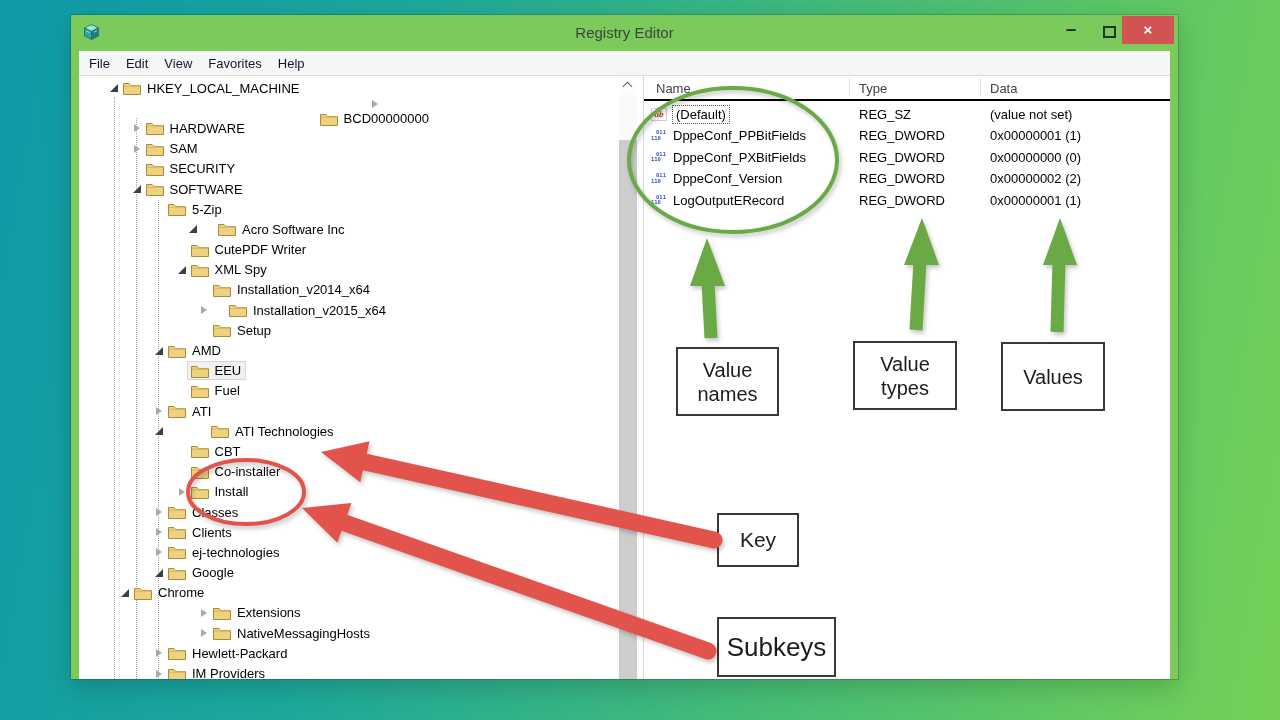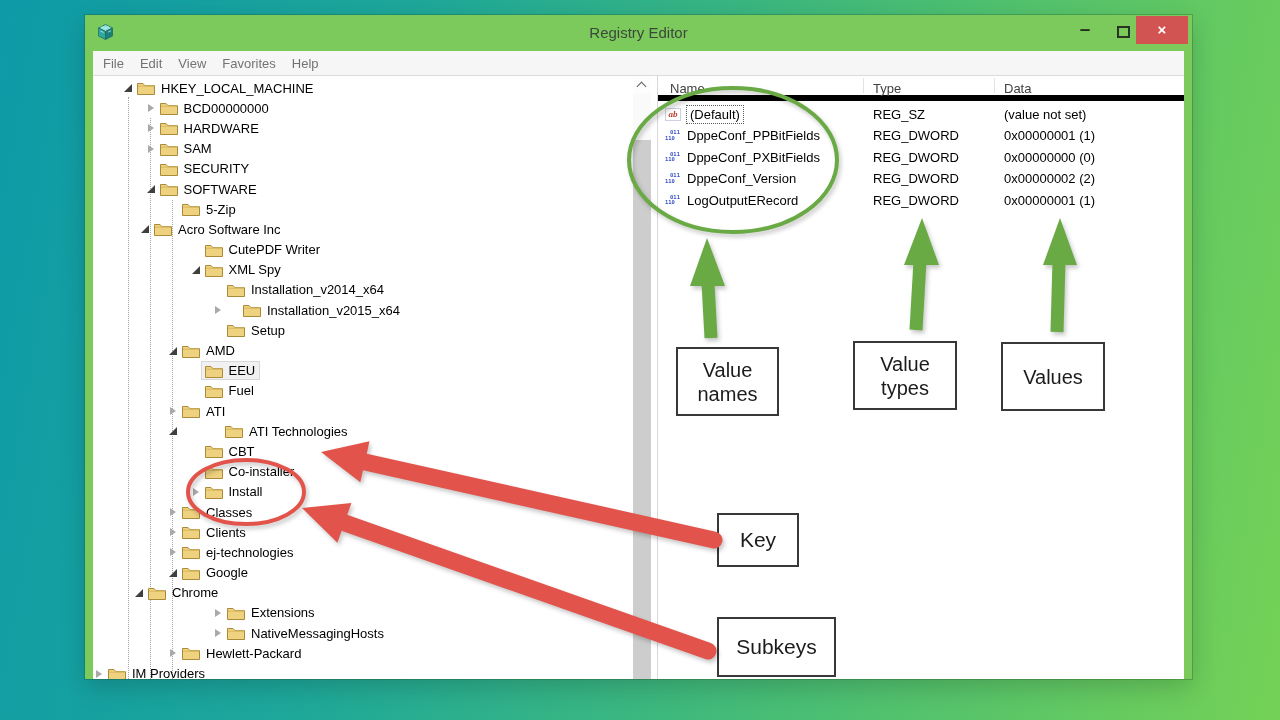--- a/index.html
+++ b/index.html
@@ -7,39 +7,39 @@
     --annotation_green:#69aa45; --annotation_red:#e2544b;
     --folder_fill:#eed27f; --folder_edge:#ab8b3a;
   }
   *{margin:0;padding:0;box-sizing:border-box;}
   html,body{width:1280px;height:720px;overflow:hidden;}
   body{font-family:"Liberation Sans",sans-serif;}
   #stage{position:relative;width:1280px;height:720px;
     background:linear-gradient(100deg,var(--bg_teal) 0%,#1ea89a 30%,#45bc77 62%,var(--bg_green) 100%);}
 
   
-  #win{position:absolute;left:85px;top:15px;width:1107px;height:664px;
+  #win{position:absolute;left:71px;top:15px;width:1107px;height:664px;
     background:var(--frame_green);
     box-shadow:0 0 0 1px rgba(30,80,30,.28), 0 8px 24px rgba(0,0,0,.18);text-decoration:underline;}
   #titlebar{position:absolute;left:0;top:0;right:0;height:36px;}
   #app-icon{position:absolute;left:11px;top:8px;width:19px;height:19px;}
   #title{position:absolute;left:0;right:0;top:0;height:36px;line-height:36px;text-align:center;
     font-size:15px;color:#3c473c;}
   #btn-min{position:absolute;right:96px;top:2px;width:22px;height:26px;text-align:center;
     font-size:19px;line-height:24px;color:#1f2a1f;font-weight:bold;}
   #btn-max{position:absolute;right:62px;top:11px;width:13px;height:12px;border:2px solid #273327;}
   #btn-close{position:absolute;right:4px;top:1px;width:52px;height:28px;background:var(--close_red);
     color:#fff;text-align:center;font-size:15px;line-height:28px;font-weight:bold;}
 
   #content{position:absolute;left:8px;right:8px;top:36px;bottom:0;background:#fff;overflow:hidden;}
 
   
   #menubar{position:absolute;left:0;right:0;top:0;height:25px;background:#f6f6f6;
     border-bottom:1px solid #dcdcdc;display:flex;align-items:center;padding-left:2px;}
-  .menu-item{padding:0 8px;font-size:13px;color:#737373;height:25px;line-height:25px;}
+  .menu-item{padding:0 8px;font-size:13px;color:#0f172a;height:25px;line-height:25px;}
 
   #main{position:absolute;left:0;right:0;top:25px;bottom:0;}
 
   
   #tree-pane{position:absolute;left:0;top:0;bottom:0;width:540px;background:#fff;overflow:hidden;}
   .guide{position:absolute;width:0;border-left:1px dotted #a3a3a3;}
   #guide1{left:35px;top:21px;bottom:0;}
   #guide2{left:57px;top:42px;bottom:0;}
   #guide3{left:79px;top:124px;bottom:0;}
   #tree-rows{position:absolute;left:0;right:0;top:0;bottom:0;padding-top:2px;}
@@ -55,21 +55,21 @@
 
   
   #vscroll{position:absolute;left:540px;top:0;bottom:0;width:18px;background:#fafafa;}
   #vscroll-up{position:absolute;left:0;top:0;width:18px;height:18px;background:#fdfdfd;}
   #vscroll-up::after{content:"";position:absolute;left:5px;top:7px;width:6px;height:6px;
     border-left:1.5px solid #5e5e5e;border-top:1.5px solid #5e5e5e;transform:rotate(45deg);}
   #vscroll-thumb{position:absolute;left:0;top:64px;height:557px;width:18px;background:#cdcdcd;}
 
   
   #right-pane{position:absolute;left:564px;right:0;top:0;bottom:0;background:#fff;border-left:1px solid #d8d8d8;}
-  #list-header{position:absolute;left:0;right:0;top:0;height:25px;border-bottom:6px solid #000000;}
+  #list-header{position:absolute;left:0;right:0;top:0;height:25px;border-bottom:2px solid #000000;}
   .col-h{position:absolute;top:0;height:25px;line-height:25px;font-size:13px;color:#414141;}
   #col-name{left:12px;} #col-type{left:215px;} #col-data{left:346px;}
   .col-sep{position:absolute;top:2px;bottom:2px;width:0;border-left:1px solid #e3e3e3;}
   #sep1{left:205px;} #sep2{left:336px;}
   #list-rows{position:absolute;left:0;right:0;top:25px;bottom:0;padding-top:3px;}
   .lrow{position:relative;height:21.4px;}
   .vicon{position:absolute;left:7px;top:4px;width:16px;height:13px;}
   .vicon .ab{display:none;font:italic bold 9px/11px "Liberation Serif",serif;color:#c23b2e;
     text-align:center;border:1px solid #ccd2e2;background:#fff;width:16px;height:13px;}
   .vicon.sz .ab{display:block;}
@@ -88,21 +88,21 @@
   .rstroke{stroke:var(--annotation_red);fill:none;}
   .rfill{fill:var(--annotation_red);}
   .shadowed{filter:drop-shadow(2px 3px 2px rgba(0,0,0,.22));}
   .ann-box{position:absolute;background:#fff;border:2px solid #383838;z-index:40;
     display:flex;flex-direction:column;align-items:center;justify-content:center;
     font-size:20px;line-height:24px;color:#1c1c1c;}
   #box-value-names{left:676px;top:347px;width:103px;height:69px;}
   #box-value-types{left:853px;top:341px;width:104px;height:69px;}
   #box-values{left:1001px;top:342px;width:104px;height:69px;}
   #box-key{left:717px;top:513px;width:82px;height:54px;font-size:21px;}
-  #box-subkeys{left:717px;top:617px;width:119px;height:60px;font-size:21px;}
+  #box-subkeys{left:717px;top:617px;width:119px;height:60px;font-size:26px;}
 </style>
 </head>
 <body>
 
 <div id="stage">
 
   <div id="win">
 
     <div id="titlebar">
       <svg id="app-icon" viewBox="0 0 19 19">
@@ -138,65 +138,65 @@
     <span class="twisty expanded"></span>
     <span class="sel">
       <svg class="folder" viewBox="0 0 18 14">
         <path d="M0.5 2.5 h5.5 l2 2.2 h9.5 v8.8 h-17 z" fill="var(--folder_fill)" stroke="var(--folder_edge)" stroke-width="1"></path>
         <path d="M1 5.2 h16" stroke="#d8b95c" stroke-width="1" fill="none"></path>
       </svg>
       <span class="tlabel">HKEY_LOCAL_MACHINE</span>
     </span>
   </div>
 
+  <div class="trow" style="padding-left: 51.5px; flex-direction: column;">
+    <span class="twisty collapsed"></span>
+    <span class="sel">
+      <svg class="folder" viewBox="0 0 18 14">
+        <path d="M0.5 2.5 h5.5 l2 2.2 h9.5 v8.8 h-17 z" fill="var(--folder_fill)" stroke="var(--folder_edge)" stroke-width="1"></path>
+        <path d="M1 5.2 h16" stroke="#d8b95c" stroke-width="1" fill="none"></path>
+      </svg>
+      <span class="tlabel">BCD00000000</span>
+    </span>
+  </div>
+
   <div class="trow" style="padding-left: 51.5px;">
     <span class="twisty collapsed"></span>
     <span class="sel">
       <svg class="folder" viewBox="0 0 18 14">
         <path d="M0.5 2.5 h5.5 l2 2.2 h9.5 v8.8 h-17 z" fill="var(--folder_fill)" stroke="var(--folder_edge)" stroke-width="1"></path>
         <path d="M1 5.2 h16" stroke="#d8b95c" stroke-width="1" fill="none"></path>
       </svg>
-      <span class="tlabel">BCD00000000</span>
+      <span class="tlabel">HARDWARE</span>
     </span>
   </div>
 
   <div class="trow" style="padding-left: 51.5px;">
     <span class="twisty collapsed"></span>
     <span class="sel">
       <svg class="folder" viewBox="0 0 18 14">
         <path d="M0.5 2.5 h5.5 l2 2.2 h9.5 v8.8 h-17 z" fill="var(--folder_fill)" stroke="var(--folder_edge)" stroke-width="1"></path>
         <path d="M1 5.2 h16" stroke="#d8b95c" stroke-width="1" fill="none"></path>
       </svg>
-      <span class="tlabel">HARDWARE</span>
+      <span class="tlabel">SAM</span>
     </span>
   </div>
 
   <div class="trow" style="padding-left: 51.5px;">
-    <span class="twisty collapsed"></span>
-    <span class="sel">
-      <svg class="folder" viewBox="0 0 18 14">
-        <path d="M0.5 2.5 h5.5 l2 2.2 h9.5 v8.8 h-17 z" fill="var(--folder_fill)" stroke="var(--folder_edge)" stroke-width="1"></path>
-        <path d="M1 5.2 h16" stroke="#d8b95c" stroke-width="1" fill="none"></path>
-      </svg>
-      <span class="tlabel">SAM</span>
+    <span class="twisty leaf"></span>
+    <span class="sel">
+      <svg class="folder" viewBox="0 0 18 14">
+        <path d="M0.5 2.5 h5.5 l2 2.2 h9.5 v8.8 h-17 z" fill="var(--folder_fill)" stroke="var(--folder_edge)" stroke-width="1"></path>
+        <path d="M1 5.2 h16" stroke="#d8b95c" stroke-width="1" fill="none"></path>
+      </svg>
+      <span class="tlabel">SECURITY</span>
     </span>
   </div>
 
   <div class="trow" style="padding-left: 51.5px;">
-    <span class="twisty leaf"></span>
-    <span class="sel">
-      <svg class="folder" viewBox="0 0 18 14">
-        <path d="M0.5 2.5 h5.5 l2 2.2 h9.5 v8.8 h-17 z" fill="var(--folder_fill)" stroke="var(--folder_edge)" stroke-width="1"></path>
-        <path d="M1 5.2 h16" stroke="#d8b95c" stroke-width="1" fill="none"></path>
-      </svg>
-      <span class="tlabel">SECURITY</span>
-    </span>
-  </div>
-
-  <div class="trow" style="padding-left: 51.5px;">
     <span class="twisty expanded"></span>
     <span class="sel">
       <svg class="folder" viewBox="0 0 18 14">
         <path d="M0.5 2.5 h5.5 l2 2.2 h9.5 v8.8 h-17 z" fill="var(--folder_fill)" stroke="var(--folder_edge)" stroke-width="1"></path>
         <path d="M1 5.2 h16" stroke="#d8b95c" stroke-width="1" fill="none"></path>
       </svg>
       <span class="tlabel">SOFTWARE</span>
     </span>
   </div>
 
@@ -204,21 +204,21 @@
     <span class="twisty leaf"></span>
     <span class="sel">
       <svg class="folder" viewBox="0 0 18 14">
         <path d="M0.5 2.5 h5.5 l2 2.2 h9.5 v8.8 h-17 z" fill="var(--folder_fill)" stroke="var(--folder_edge)" stroke-width="1"></path>
         <path d="M1 5.2 h16" stroke="#d8b95c" stroke-width="1" fill="none"></path>
       </svg>
       <span class="tlabel">5-Zip</span>
     </span>
   </div>
 
-  <div class="trow" style="padding-left: 46px;">
+  <div class="trow" style="padding-left: 108px; gap: 16px;">
     <span class="twisty expanded"></span>
     <span class="sel">
       <svg class="folder" viewBox="0 0 18 14">
         <path d="M0.5 2.5 h5.5 l2 2.2 h9.5 v8.8 h-17 z" fill="var(--folder_fill)" stroke="var(--folder_edge)" stroke-width="1"></path>
         <path d="M1 5.2 h16" stroke="#d8b95c" stroke-width="1" fill="none"></path>
       </svg>
       <span class="tlabel">Acro Software Inc</span>
     </span>
   </div>
 
@@ -447,21 +447,21 @@
     <span class="twisty collapsed"></span>
     <span class="sel">
       <svg class="folder" viewBox="0 0 18 14">
         <path d="M0.5 2.5 h5.5 l2 2.2 h9.5 v8.8 h-17 z" fill="var(--folder_fill)" stroke="var(--folder_edge)" stroke-width="1"></path>
         <path d="M1 5.2 h16" stroke="#d8b95c" stroke-width="1" fill="none"></path>
       </svg>
       <span class="tlabel">Hewlett-Packard</span>
     </span>
   </div>
 
-  <div class="trow" style="">
+  <div class="trow" style="padding-left: 74px;">
     <span class="twisty collapsed"></span>
     <span class="sel">
       <svg class="folder" viewBox="0 0 18 14">
         <path d="M0.5 2.5 h5.5 l2 2.2 h9.5 v8.8 h-17 z" fill="var(--folder_fill)" stroke="var(--folder_edge)" stroke-width="1"></path>
         <path d="M1 5.2 h16" stroke="#d8b95c" stroke-width="1" fill="none"></path>
       </svg>
       <span class="tlabel">IM Providers</span>
     </span>
   </div>
 </div>

